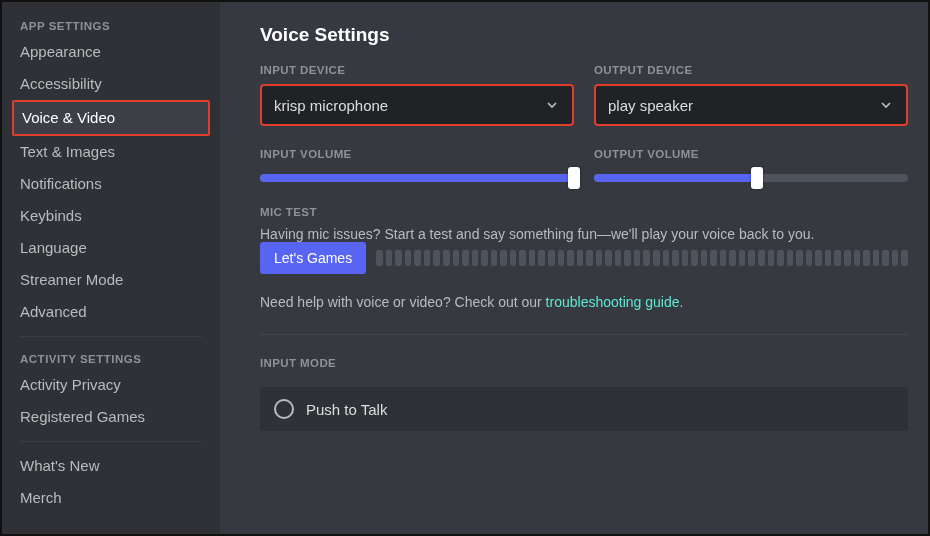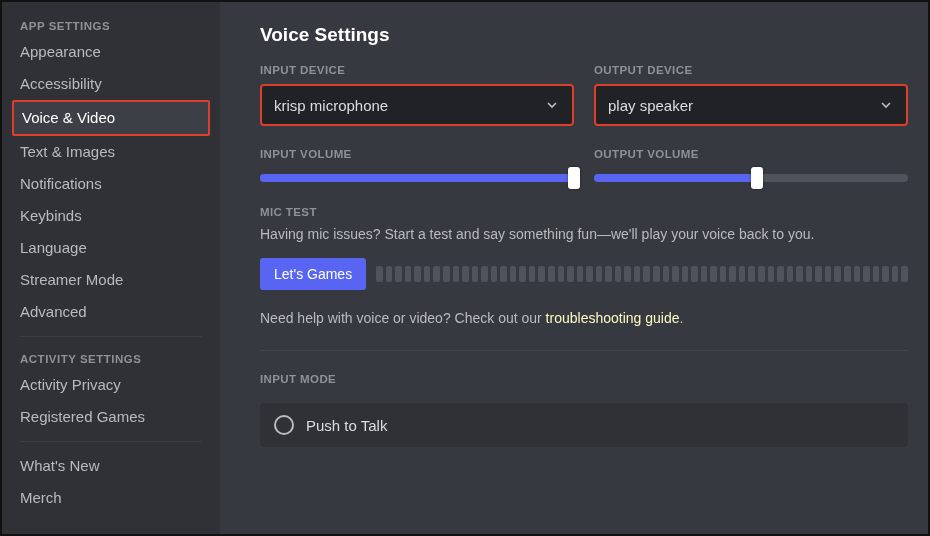--- a/index.html
+++ b/index.html
@@ -17,27 +17,27 @@
   .col { flex: 1; display: flex; flex-direction: column; }
   .label { color: #8e9297; font-size: 11.5px; font-weight: 700; letter-spacing: .4px; text-transform: uppercase; margin-bottom: 8px; }
   .select { background: #202225; border-radius: 4px; height: 42px; display: flex; align-items: center; justify-content: space-between; padding: 0 12px; color: #dcddde; font-size: 15px; cursor: pointer; }
   .select.red-box { border: 2px solid #e03e2d; }
   .chevron { display: inline-flex; color: #b9bbbe; }
   .slider { position: relative; height: 20px; display: flex; align-items: center; cursor: pointer; }
   .track { position: absolute; left: 0; right: 0; height: 8px; background: #4f545c; border-radius: 4px; }
   .track-fill { position: absolute; left: 0; height: 8px; background: #5865f2; border-radius: 4px; }
   .thumb { position: absolute; width: 12px; height: 22px; background: #fff; border-radius: 3px; top: -1px; transform: translateX(-50%); box-shadow: 0 0 3px rgba(0,0,0,0.4); }
   .mic-section { margin-top: 18px; }
-  .mic-desc { color: #b9bbbe; font-size: 14px; margin-top: 4px; margin-bottom: 16px; }
+  .mic-desc { color: #b9bbbe; font-size: 14px; margin-top: 4px; margin-bottom: 0; }
   .mic-row { display: flex; align-items: center; gap: 10px; }
   .btn-primary { background: #5865f2; color: #fff; border-radius: 3px; padding: 8px 14px; font-size: 14px; cursor: pointer; border: none; }
   .mic-meter { flex: 1; display: flex; gap: 3px; height: 20px; align-items: center; }
   .mic-bar { flex: 1; height: 16px; background: #4f545c; border-radius: 2px; max-width: 8px; }
   .help-text { color: #b9bbbe; font-size: 14px; margin-top: 20px; }
-  .help-link { color: #fef9c3; cursor: pointer; }
+  .help-link { color: #5eead4; cursor: pointer; }
   .hr { height: 1px; background: #40444b; margin: 24px 0 22px; }
   .radio-card { background: #40444b; border-radius: 4px; padding: 12px 14px; display: flex; align-items: center; gap: 12px; margin-bottom: 10px; cursor: pointer; }
   .radio-card.unselected { background: #2f3136; }
   .radio-outer { width: 20px; height: 20px; border: 2px solid #b9bbbe; border-radius: 50%; display: flex; align-items: center; justify-content: center; flex-shrink: 0; }
   .radio-card.selected .radio-outer { border-color: #fff; }
   .radio-inner { width: 10px; height: 10px; background: #fff; border-radius: 50%; }
   .radio-label { color: #fff; font-size: 15px; font-weight: 500; }
   .radio-card.unselected .radio-label { color: #dcddde; font-weight: 400; }
 </style>
 </head>

